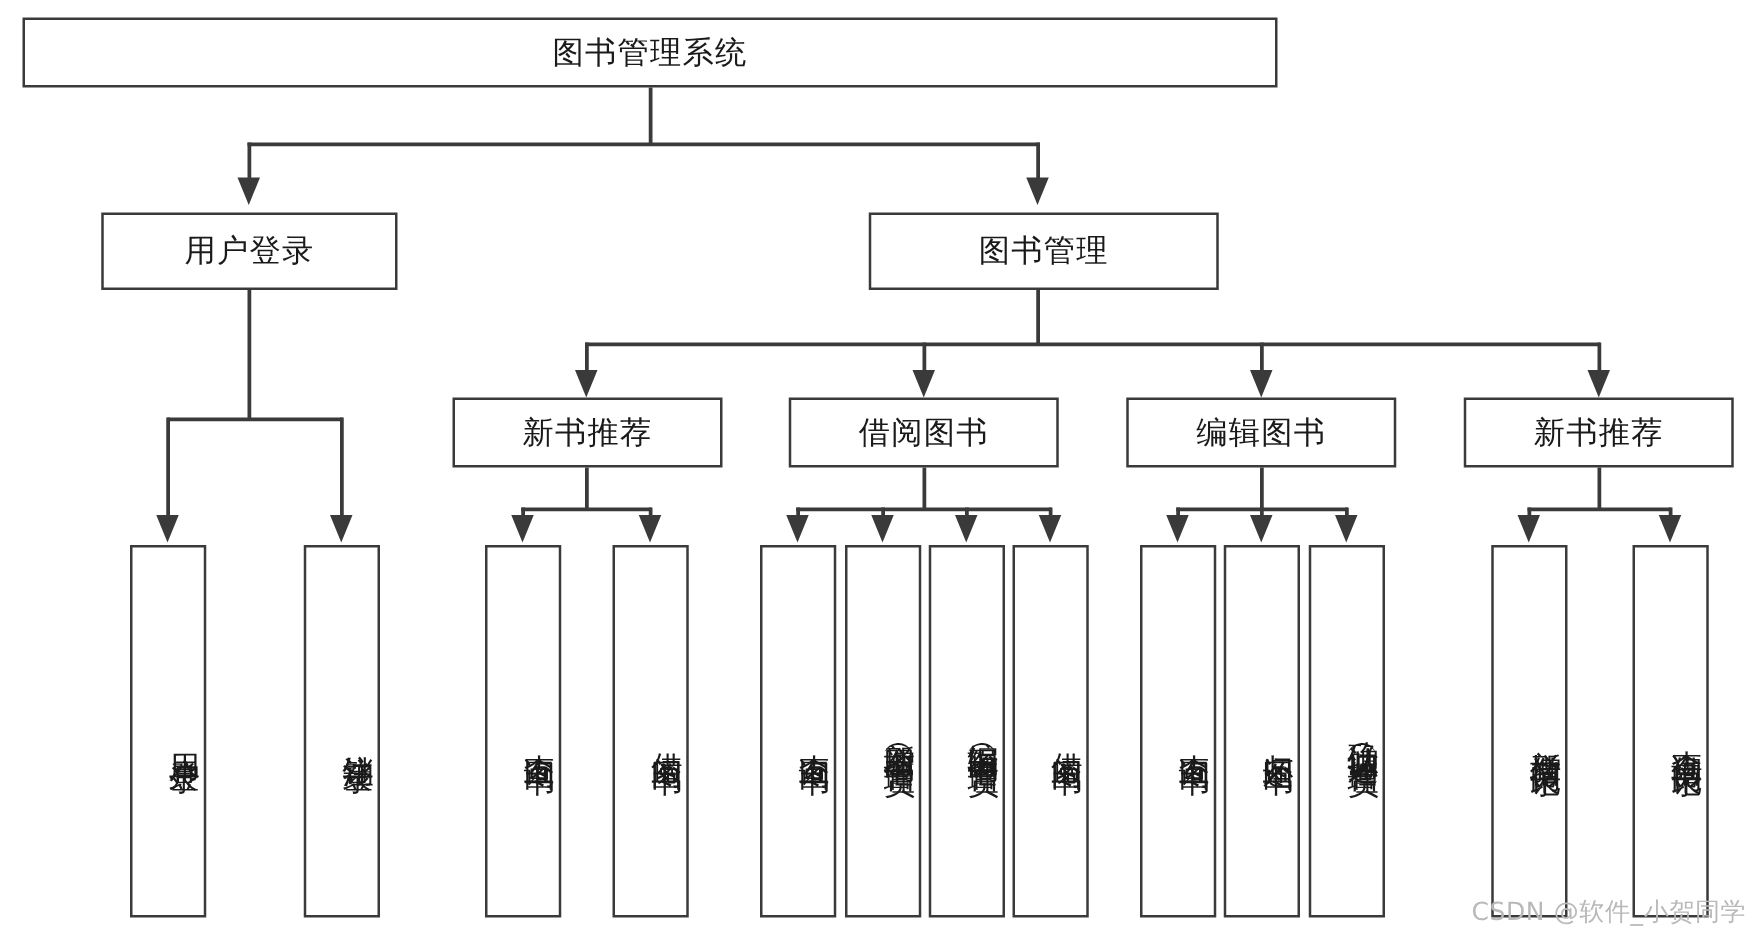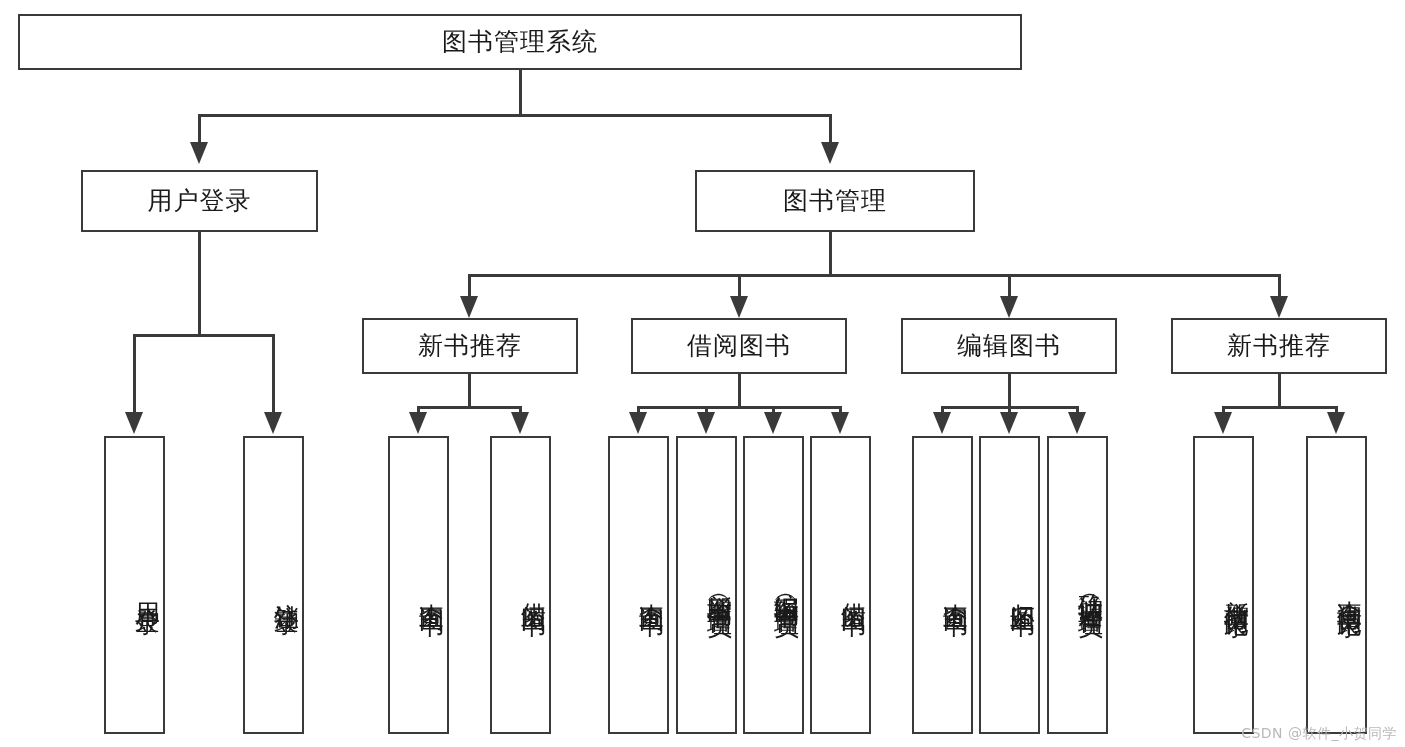--- a/index.html
+++ b/index.html
@@ -57,21 +57,21 @@
     width: 0;
     height: 0;
     border-left: 9px solid transparent;
     border-right: 9px solid transparent;
     border-top: 22px solid #3a3a3a;
   }
   .watermark {
     position: absolute;
     right: 8px;
     bottom: 4px;
-    font-size: 14px;
+    font-size: 20px;
     color: #b9b9b9;
     white-space: nowrap;
     letter-spacing: 0.5px;
   }
 </style>
 </head>
 <body>
 
 <div id="canvas">
 

